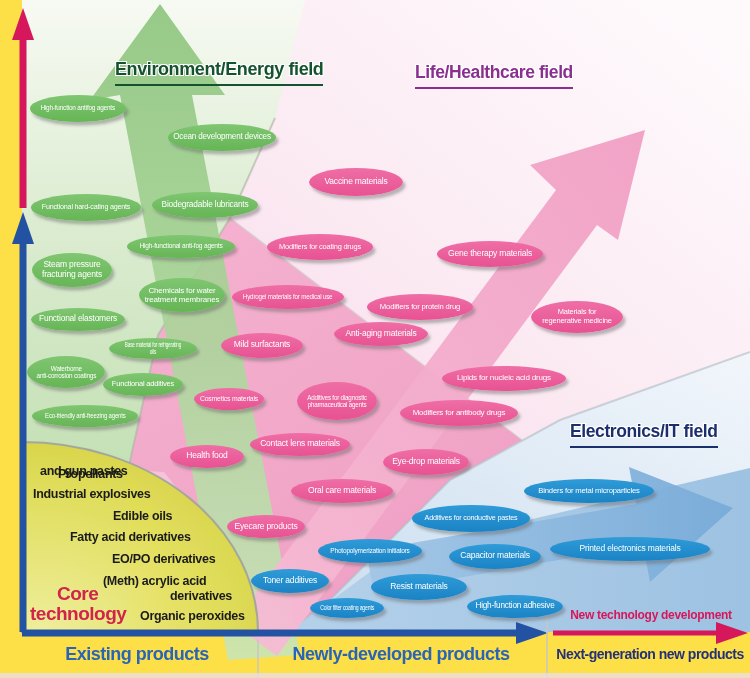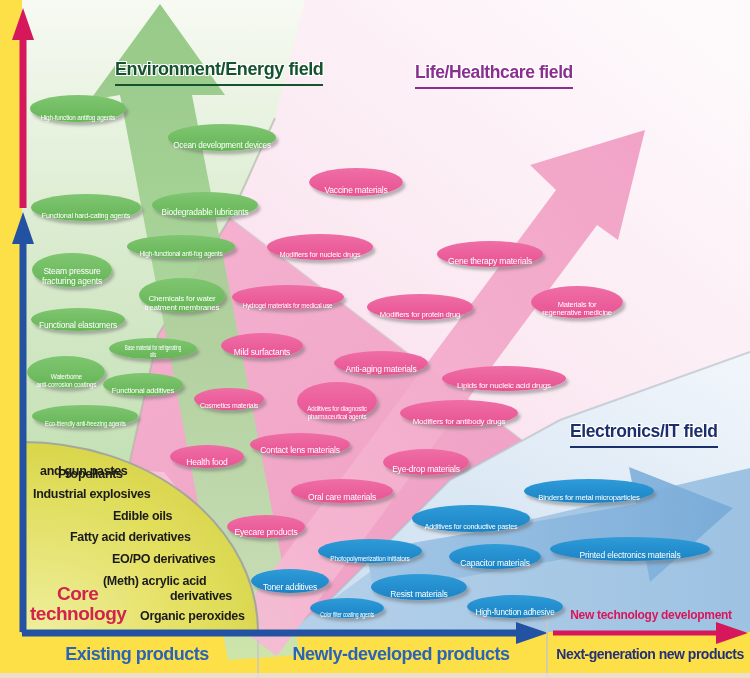--- a/index.html
+++ b/index.html
@@ -1,19 +1,19 @@
 <!DOCTYPE html>
 <html><head>
 <meta charset="utf-8">
 <style>
   html,body{margin:0;padding:0;background:#fff;}
   #stage{position:relative;width:750px;height:678px;overflow:hidden;background:#fde047;
          font-family:"Liberation Sans","DejaVu Sans",sans-serif;}
   #bg{position:absolute;left:0;top:0;width:750px;height:678px;}
-  .bubble{position:absolute;border-radius:50%;display:flex;align-items:flex-end;justify-content:center;
+  .bubble{position:absolute;border-radius:50%;display:flex;align-items:center;justify-content:center;
           text-align:center;color:#fff;box-shadow:2.5px 3.5px 3px rgba(105,105,105,.45);
           line-height:1.15;letter-spacing:-0.2px;}
   .bubble span{white-space:pre-line;display:inline-block;}
   .f-env {background:linear-gradient(180deg,#7fc671 0%,#66b556 100%);}
   .f-life{background:linear-gradient(180deg,#ef6ea6 0%,#e85292 100%);}
   .f-eit {background:linear-gradient(180deg,#2f9bd8 0%,#1a83c5 100%);}
   .field-title{position:absolute;font-weight:bold;letter-spacing:-0.4px;white-space:nowrap;
                padding-bottom:4px;border-bottom:2px solid;
                text-shadow:1px 1px 0 #fff,-1px 1px 0 #fff,1px -1px 0 #fff,-1px -1px 0 #fff;}
   #env-title {left:115px;top:59px;font-size:18px;color:#15532f;border-color:#15532f;}
@@ -170,39 +170,39 @@
       <div class="bubble f-env" style="left: 103px; top: 372.5px; width: 80px; height: 23px;">
         <span style="font-size: 7.5px;">Functional additives</span>
       </div>
       <div class="bubble f-env" style="left: 32px; top: 405px; width: 106px; height: 22px;">
         <span style="font-size: 6.5px; transform: scaleX(0.93);">Eco-friendly anti-freezing agents</span>
       </div>
       <div class="bubble f-life" style="left: 309px; top: 168px; width: 94px; height: 28px;">
         <span style="font-size: 8.5px;">Vaccine materials</span>
       </div>
       <div class="bubble f-life" style="left: 267px; top: 234px; width: 106px; height: 26px;">
-        <span style="font-size: 7.41px;">Modifiers for nucleic drugs</span>
+        <span style="font-size: 7.41px;">Modifiers for coating drugs</span>
       </div>
       <div class="bubble f-life" style="left: 437px; top: 241px; width: 106px; height: 26px;">
         <span style="font-size: 8.5px;">Gene therapy materials</span>
       </div>
       <div class="bubble f-life" style="left: 232px; top: 285px; width: 112px; height: 24px;">
         <span style="font-size: 6.5px; transform: scaleX(0.96);">Hydrogel materials for medical use</span>
       </div>
       <div class="bubble f-life" style="left: 367px; top: 294px; width: 106px; height: 26px;">
         <span style="font-size: 7.69px;">Modifiers for protein drug</span>
       </div>
-      <div class="bubble f-life" style="left: 531px; top: 286px; width: 92px; height: 32px;">
+      <div class="bubble f-life" style="left: 531px; top: 301px; width: 92px; height: 32px;">
         <span style="font-size: 7.5px;">Materials for
 regenerative medicine</span>
       </div>
       <div class="bubble f-life" style="left: 221px; top: 332.5px; width: 82px; height: 25px;">
         <span style="font-size: 8.5px;">Mild surfactants</span>
       </div>
-      <div class="bubble f-life" style="left: 334px; top: 351px; width: 94px; height: 24px;">
+      <div class="bubble f-life" style="left: 334px; top: 322px; width: 94px; height: 24px;">
         <span style="font-size: 8.5px;">Anti-aging materials</span>
       </div>
       <div class="bubble f-life" style="left: 194px; top: 388px; width: 70px; height: 22px;">
         <span style="font-size: 6.88px;">Cosmetics materials</span>
       </div>
       <div class="bubble f-life" style="left: 297px; top: 382px; width: 80px; height: 38px;">
         <span style="font-size: 6.5px; transform: scaleX(0.96);">Additives for diagnostic
 pharmaceutical agents</span>
       </div>
       <div class="bubble f-life" style="left: 442px; top: 365.5px; width: 124px; height: 25px;">

